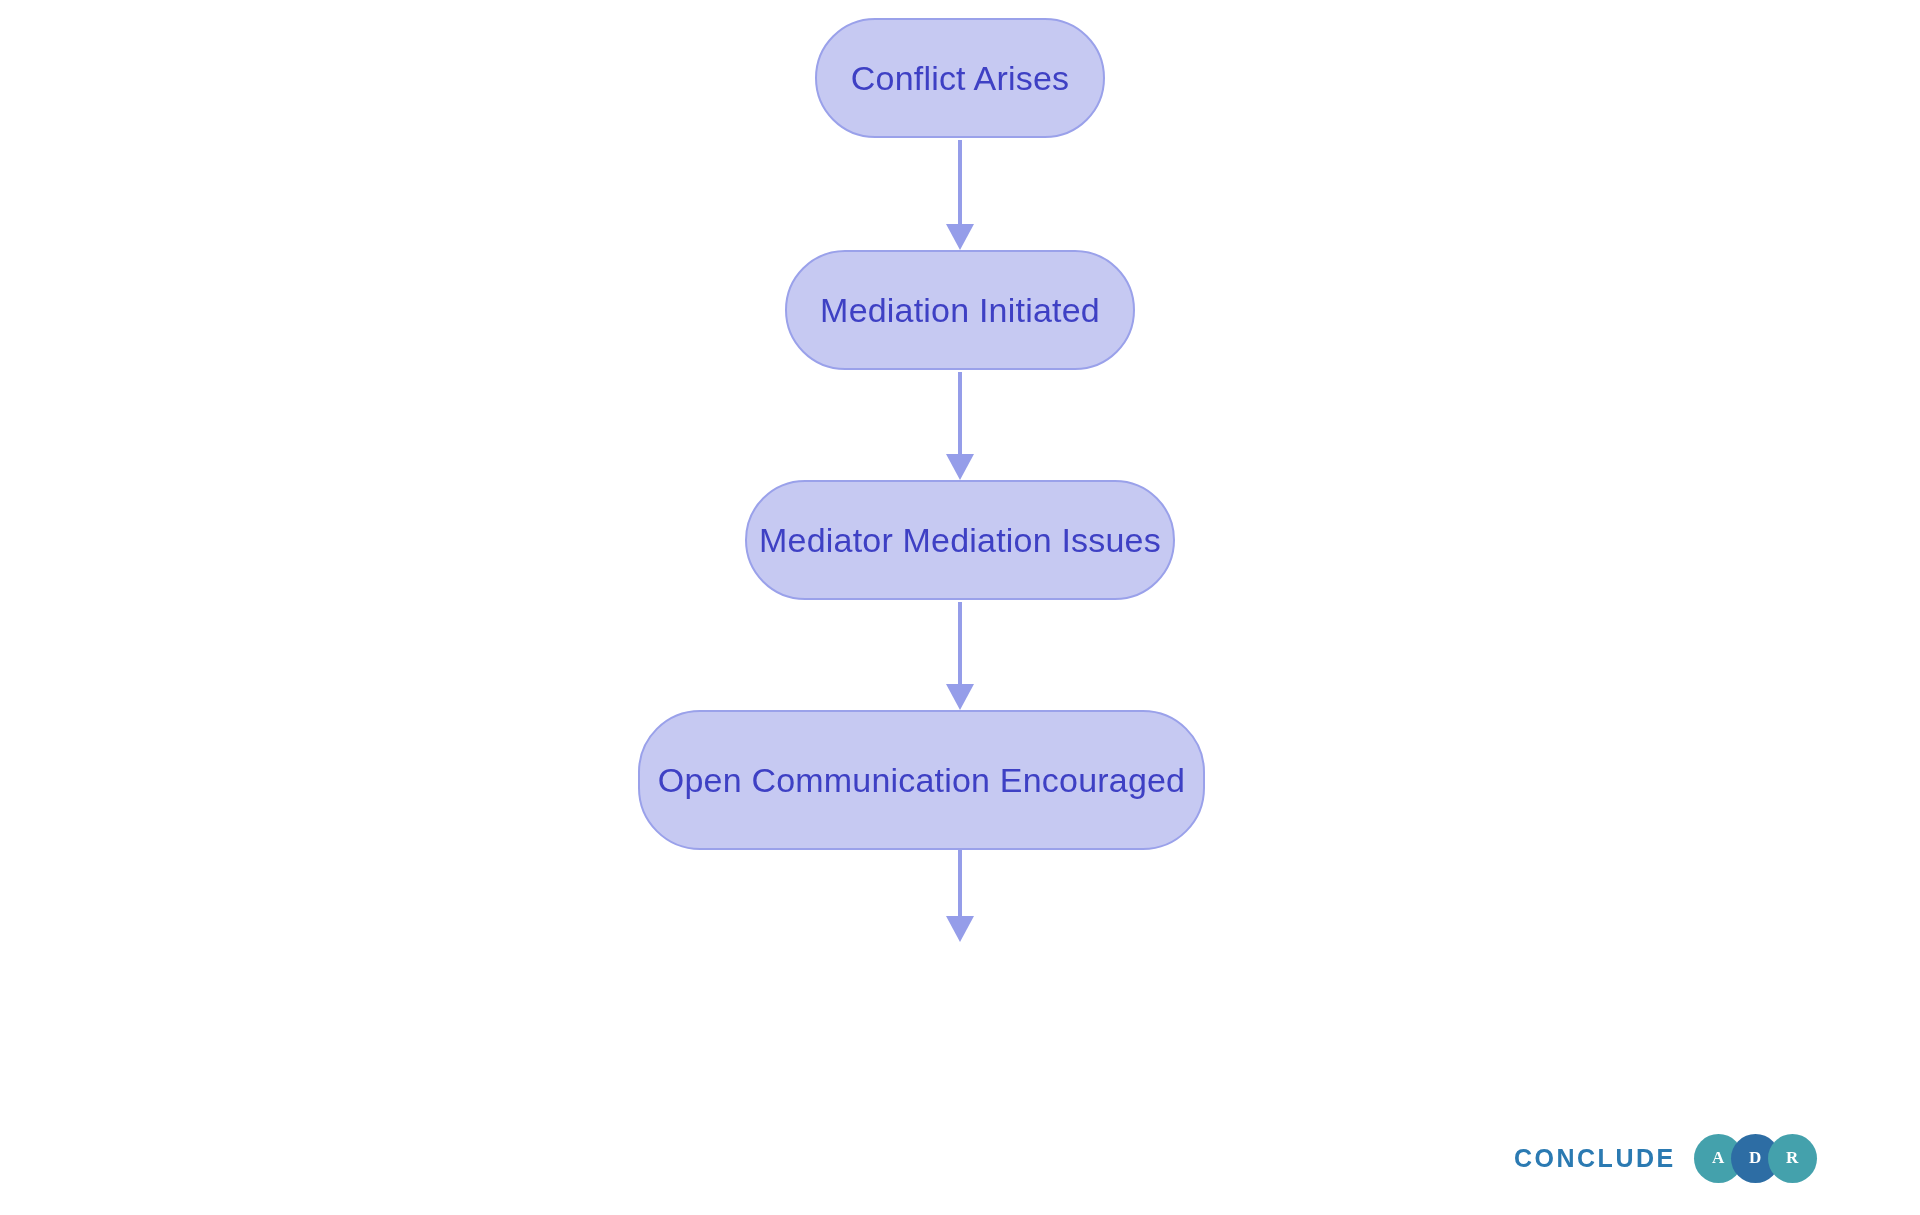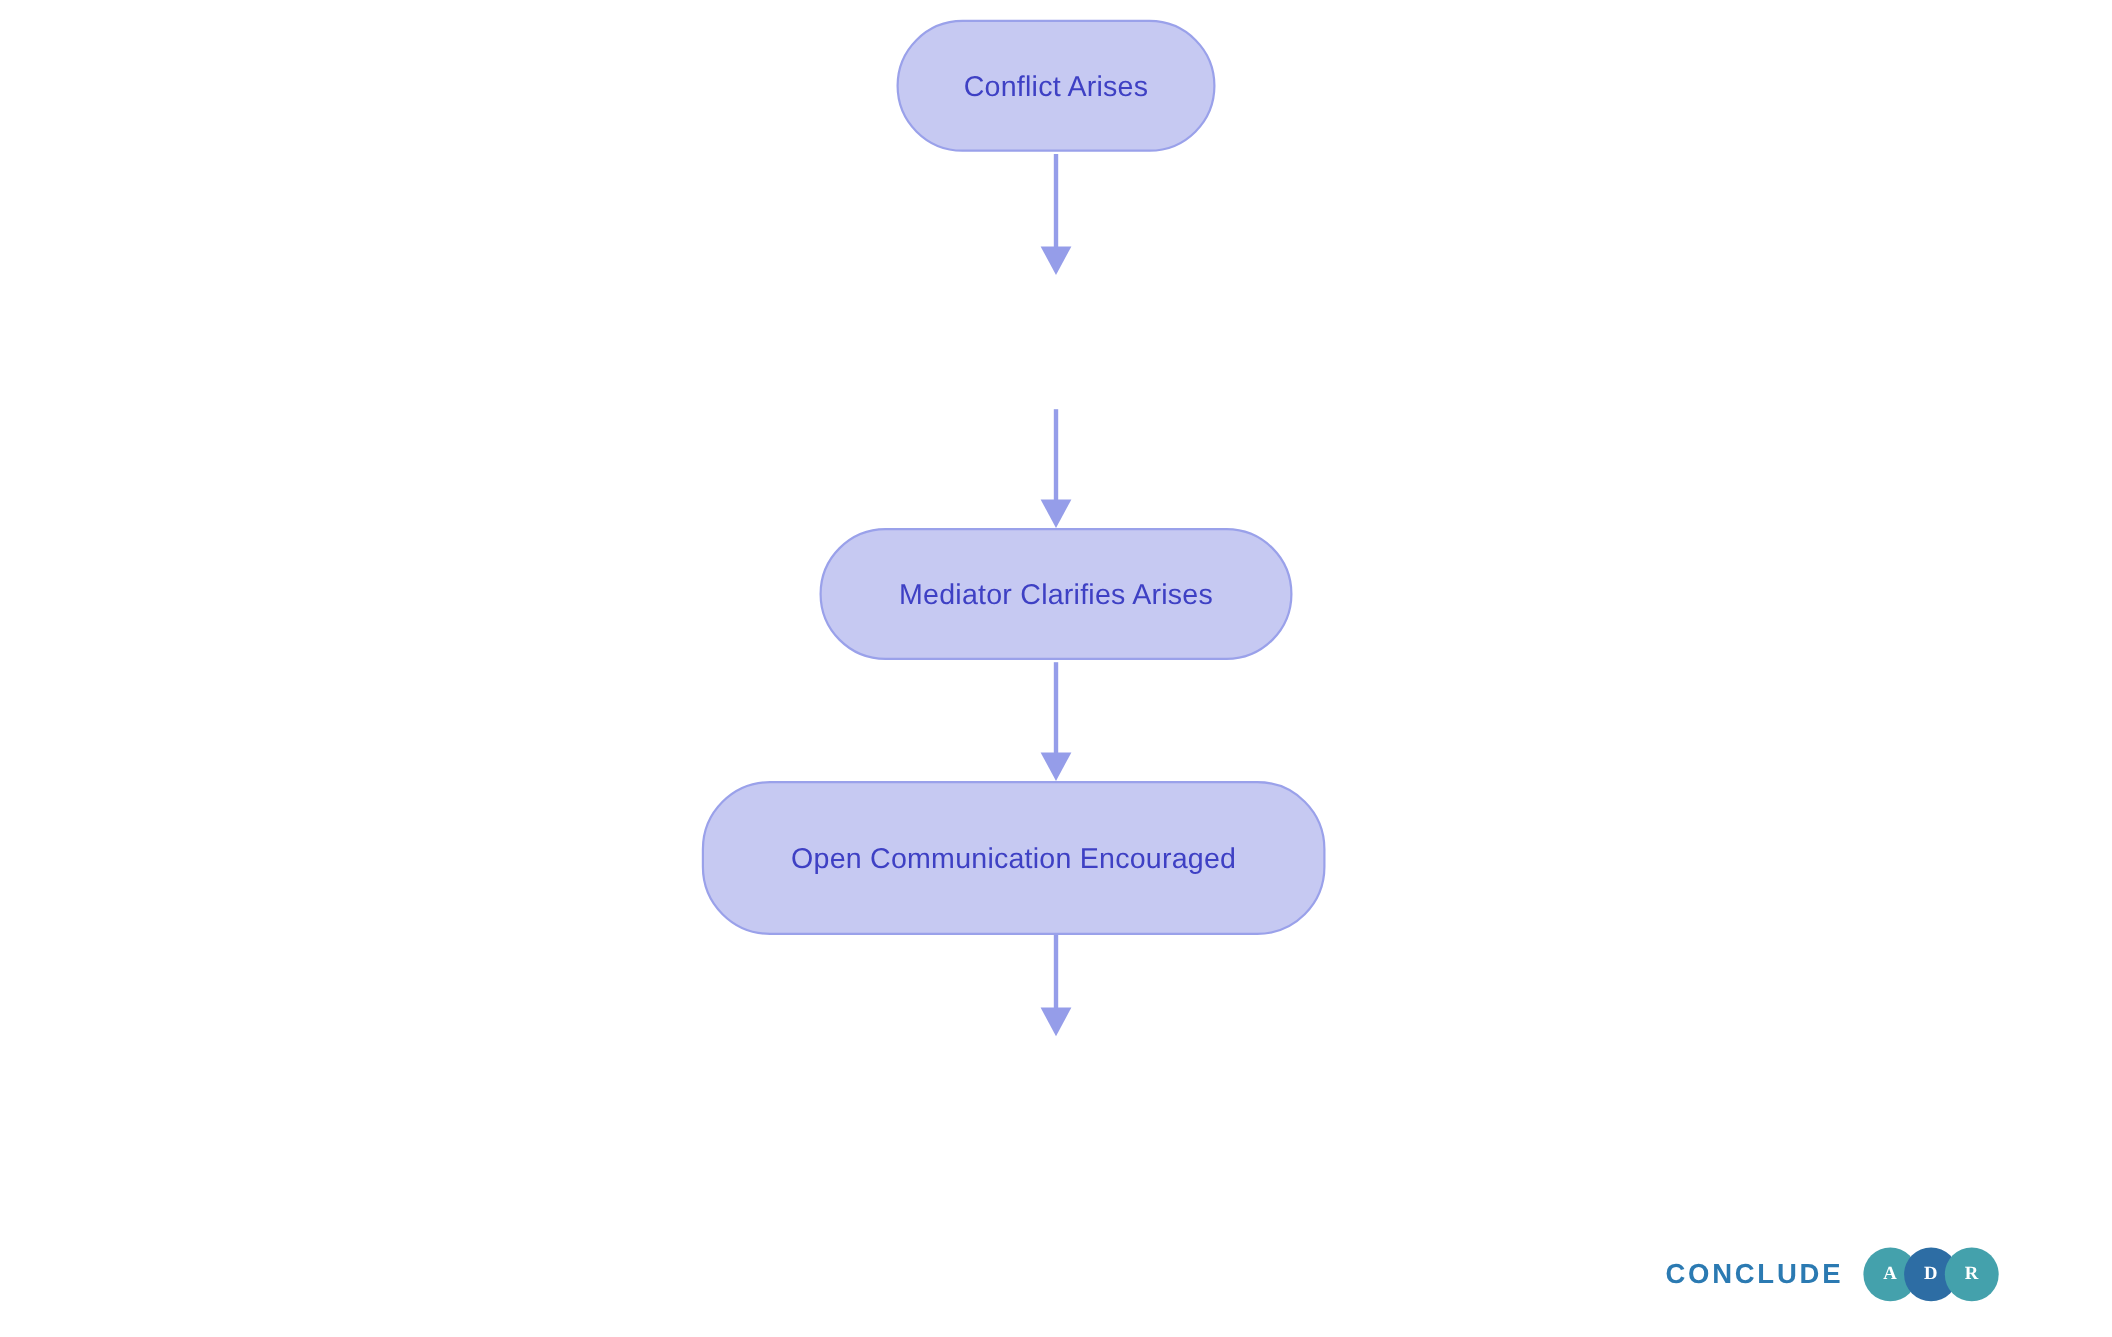--- a/index.html
+++ b/index.html
@@ -14,21 +14,21 @@
   }
   .node {
     position: absolute;
     display: flex;
     align-items: center;
     justify-content: center;
     background: #c6c9f2;
     border: 2px solid #9aa1ea;
     border-radius: 62px;
     color: #3e40c4;
-    font-size: 26px;
+    font-size: 34px;
     letter-spacing: 0.2px;
     white-space: nowrap;
     text-align: center;
   }
   #node-0 { left: 815px; top:  18px; width: 290px; height: 120px; }
   #node-1 { left: 785px; top: 250px; width: 350px; height: 120px; }
   #node-2 { left: 745px; top: 480px; width: 430px; height: 120px; }
   #node-3 { left: 638px; top: 710px; width: 567px; height: 140px; }
   #node-4 { left: 773px; top: 942px; width: 372px; height: 120px; }
   .edges-layer {
@@ -93,23 +93,26 @@
     <g>
       <line x1="960" y1="832" x2="960" y2="918" stroke="#959de9" stroke-width="4"></line>
       <polygon points="946,916 974,916 960,942" fill="#959de9"></polygon>
     </g>
   </svg>
 
   <div class="node" id="node-0">
     <span>Conflict Arises</span>
   </div>
 
+  <div class="node" id="node-1">
+    <span>Mediation Initiated</span>
+  </div>
 
   <div class="node" id="node-2">
-    <span>Mediator Clarifies Arises</span>
+    <span>Mediator Mediation Issues</span>
   </div>
 
   <div class="node" id="node-3">
     <span>Open Communication Encouraged</span>
   </div>
 
 
   <div class="logo">
     <span class="wordmark">CONCLUDE</span>
     <span class="adr-circles">

